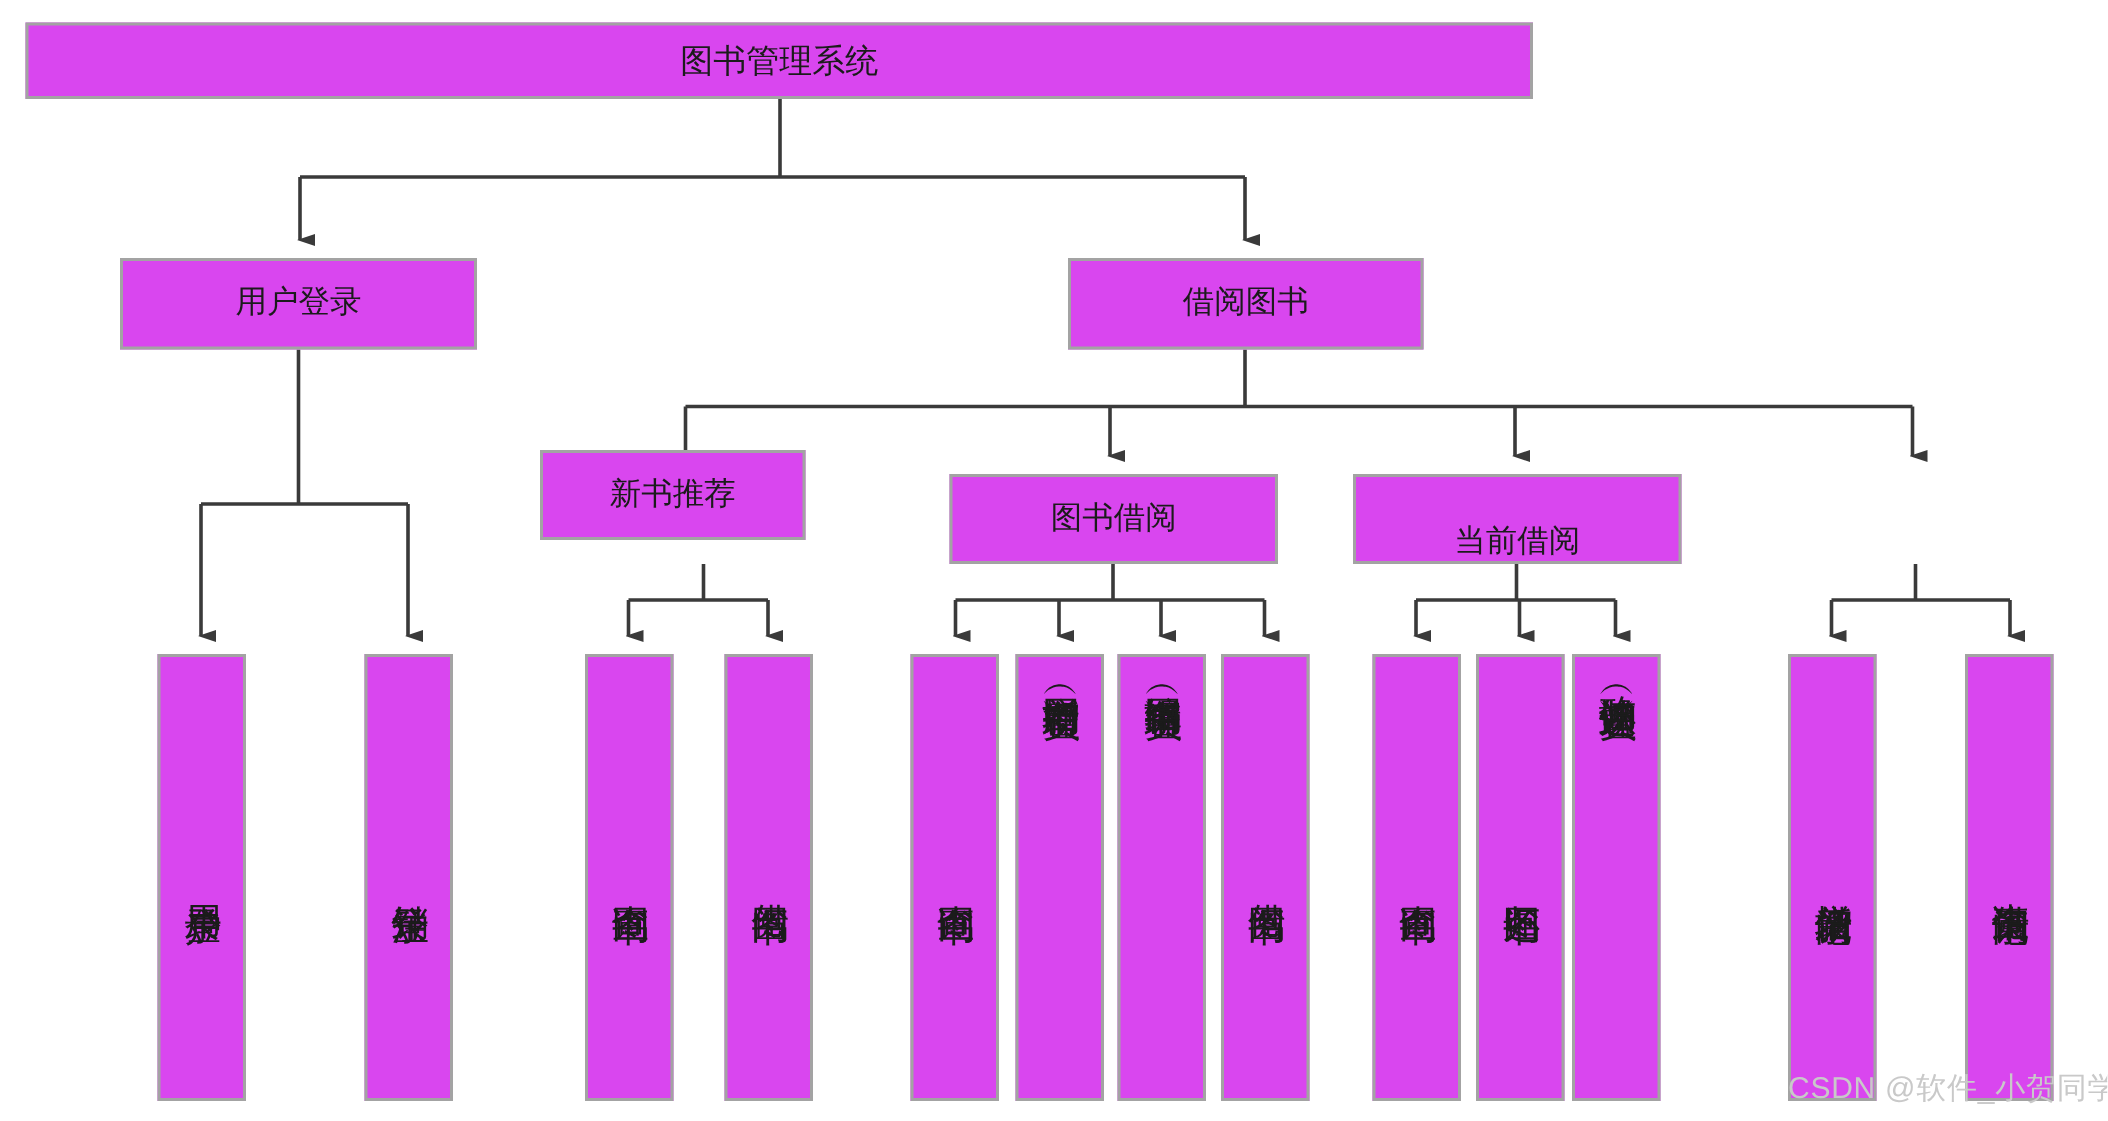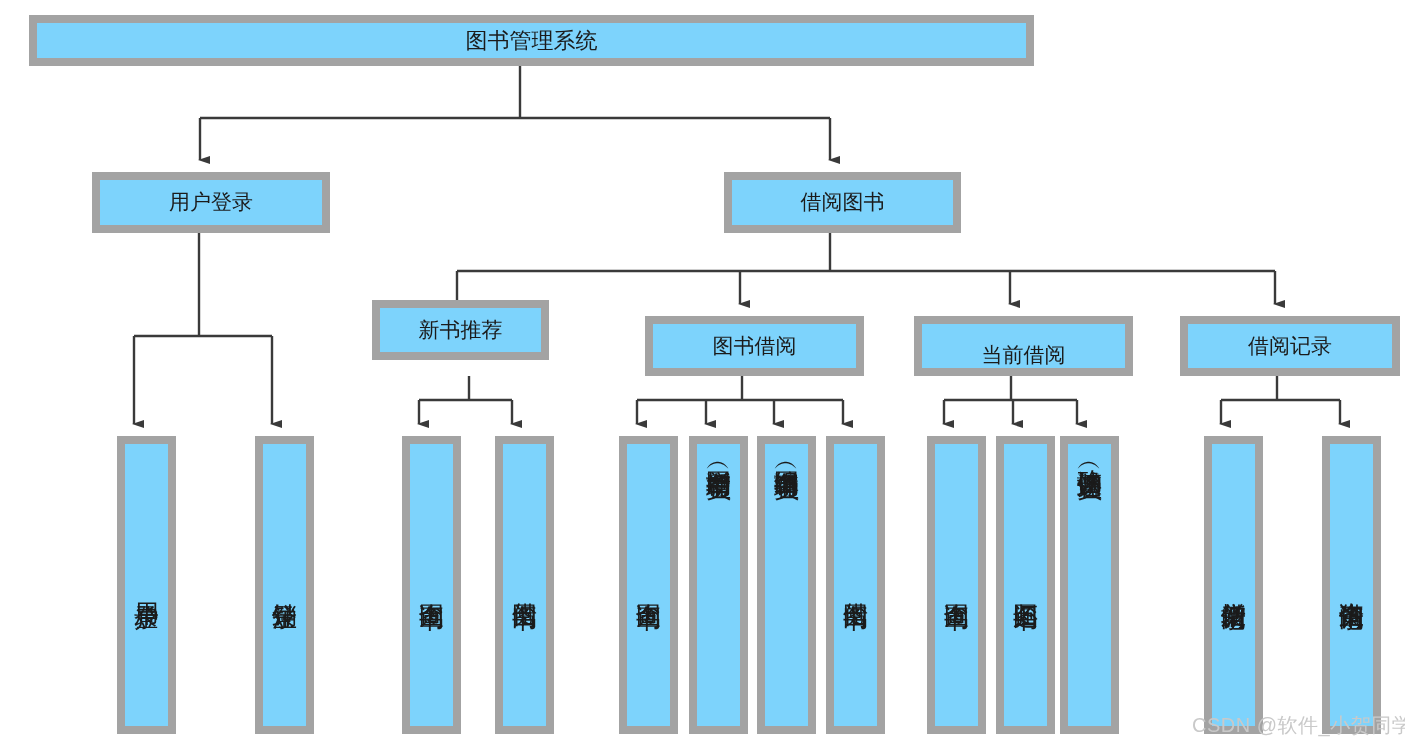--- a/index.html
+++ b/index.html
@@ -3,27 +3,26 @@
 <meta charset="utf-8">
 <style>
   html,body{margin:0;padding:0;background:#ffffff;}
   body{font-family:"Liberation Sans","DejaVu Sans",sans-serif;}
   #canvas{position:relative;width:1405px;height:747px;background:#ffffff;overflow:hidden;}
   svg.wires{position:absolute;left:0;top:0;width:1405px;height:747px;pointer-events:none;}
 
   .node{
     position:absolute;
     box-sizing:border-box;
-    background:#7dd3fc;
-    border:8px solid #a3a3a3;
+    background:#d946ef;
+    border:2px solid #a3a3a3;
     display:flex;
     align-items:center;
     justify-content:center;
     color:#1b1b1b;
-    margin-left:12px;
   }
   .node .lbl{
     display:block;
     text-align:center;
     line-height:1.18;
     white-space:nowrap;
   }
   
   .node.horiz .lbl{font-size:21px;}
   .node.root .lbl{font-size:22px;}
@@ -121,23 +120,20 @@
 
   <div class="node horiz" style="left:360px;top:300px;width:177px;height:60px;">
     <span class="lbl">新书推荐</span>
   </div>
   <div class="node horiz" style="left:633px;top:316px;width:219px;height:60px;">
     <span class="lbl">图书借阅</span>
   </div>
   <div class="node horiz" style="left:902px;top:316px;width:219px;height:60px;align-items:flex-end;">
     <span class="lbl">当前借阅</span>
   </div>
-  <div class="node horiz" style="left:1168px;top:316px;width:220px;height:60px;">
-    <span class="lbl">借阅记录</span>
-  </div>
 
   <div class="node vert short" style="left:105px;top:436px;width:59px;height:298px;">
     <span class="lbl">用户登录</span>
   </div>
   <div class="node vert short" style="left:243px;top:436px;width:59px;height:298px;">
     <span class="lbl">注销登录</span>
   </div>
 
   <div class="node vert short" style="left:390px;top:436px;width:59px;height:298px;">
     <span class="lbl">查询图书</span>

